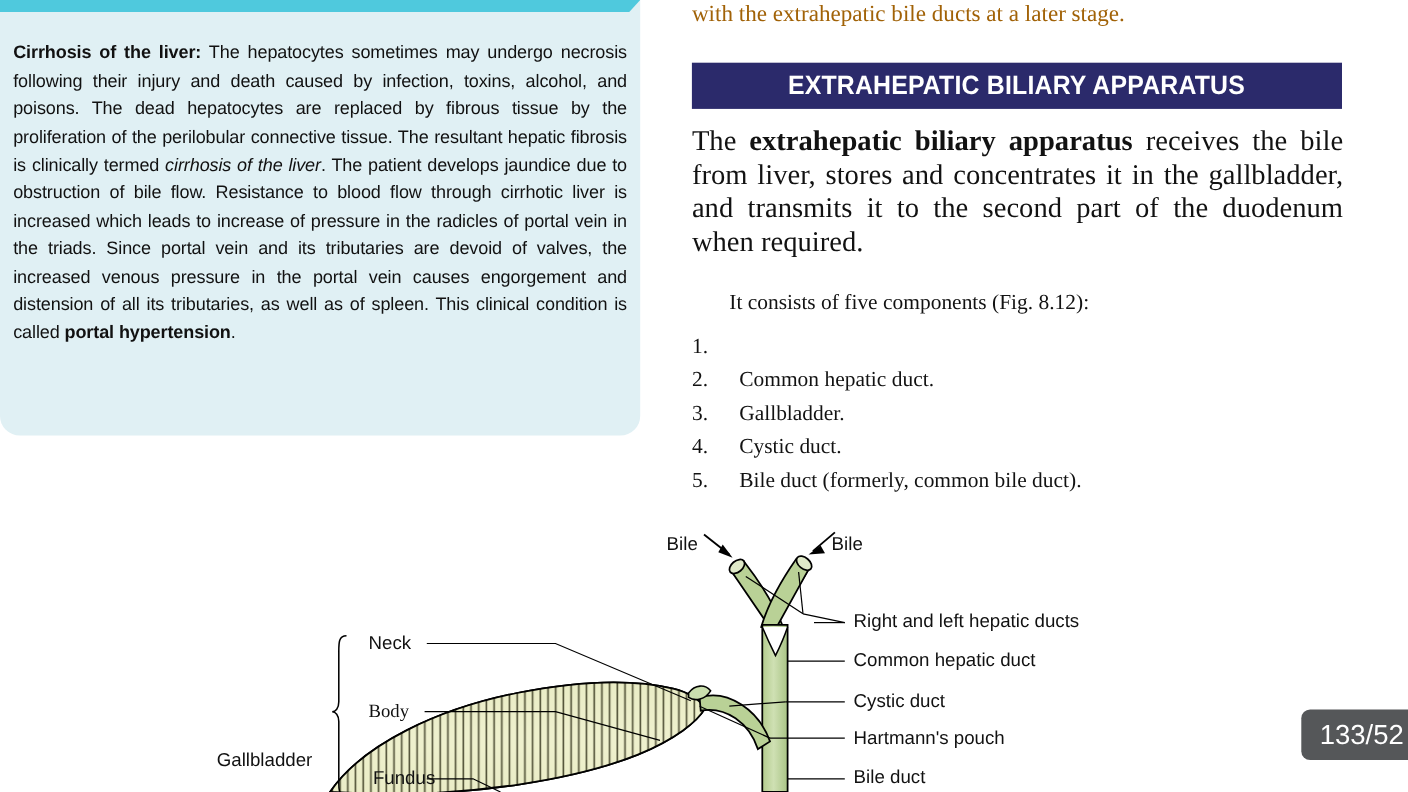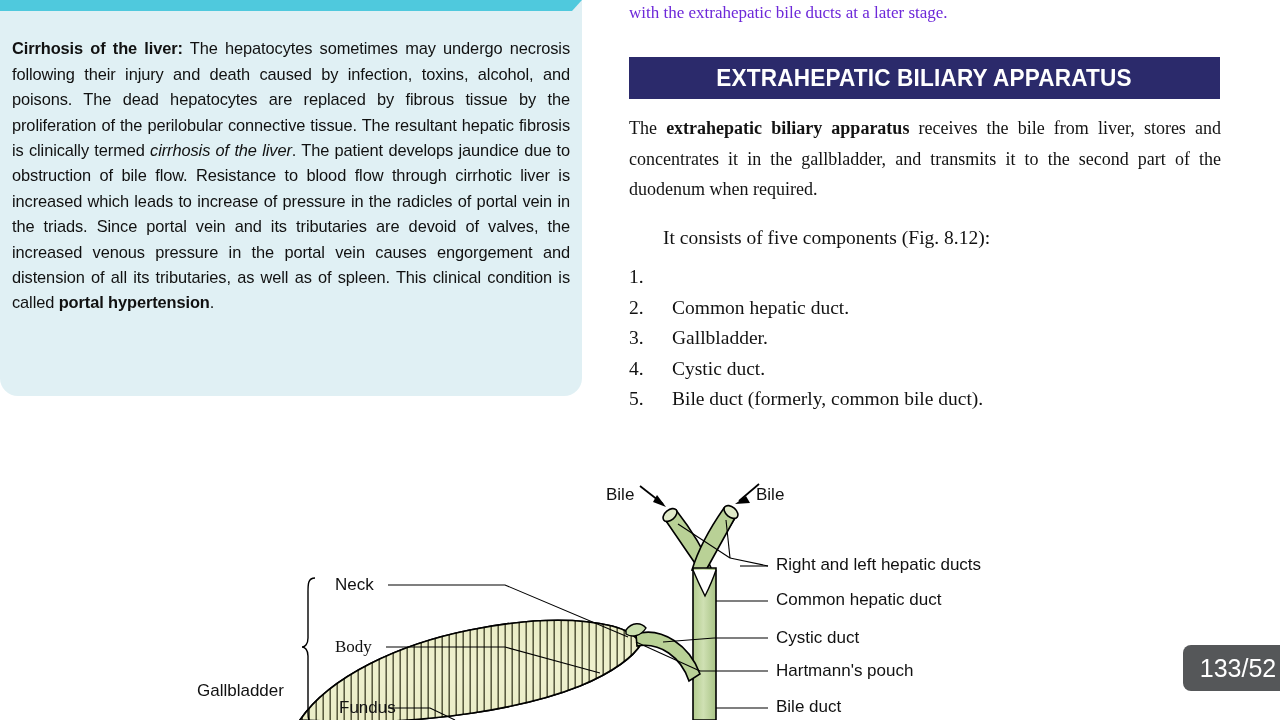--- a/index.html
+++ b/index.html
@@ -54,23 +54,23 @@
   #clinical-text i { font-style: italic; }
 
   
   #right-col {
     position: absolute;
     left: 629px;
     top: 0;
     width: 594px;
   }
   #continuation-line {
-    font-size: 17px;
+    font-size: 21px;
     line-height: 25px;
-    color: #6d28d9;
+    color: #a16207;
     font-family: "Liberation Serif", serif;
     white-space: nowrap;
   }
   #section-header {
     margin-top: 32px;
     width: 591px;
     height: 42px;
     background: #2b2a6b;
     display: flex;
     align-items: center;
@@ -79,21 +79,21 @@
   #section-header-title {
     color: #ffffff;
     font-family: "Liberation Sans", sans-serif;
     font-weight: bold;
     font-size: 24px;
     letter-spacing: 0.2px;
     transform: scaleX(0.94);
   }
   #intro-para {
     margin-top: 14px;
-    font-size: 18px;
+    font-size: 26px;
     line-height: 30.5px;
     color: #121212;
     text-align: justify;
     text-justify: inter-word;
     width: 592px;
   }
   #intro-para b { font-weight: bold; }
   #consists-line {
     margin-top: 2px;
     font-size: 19.5px;

